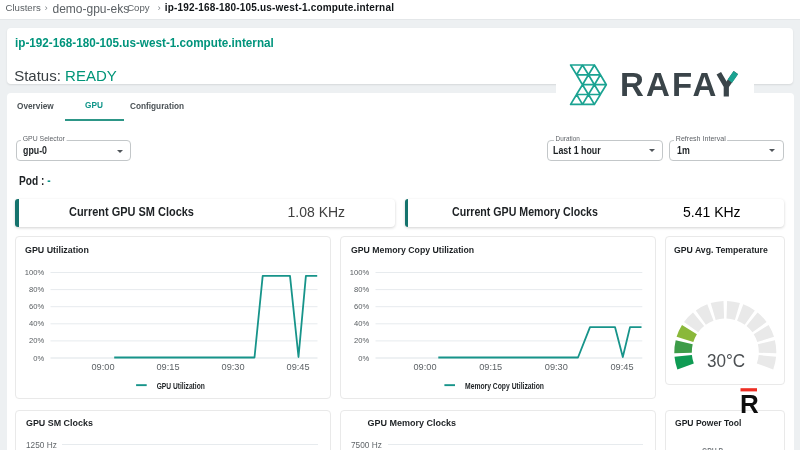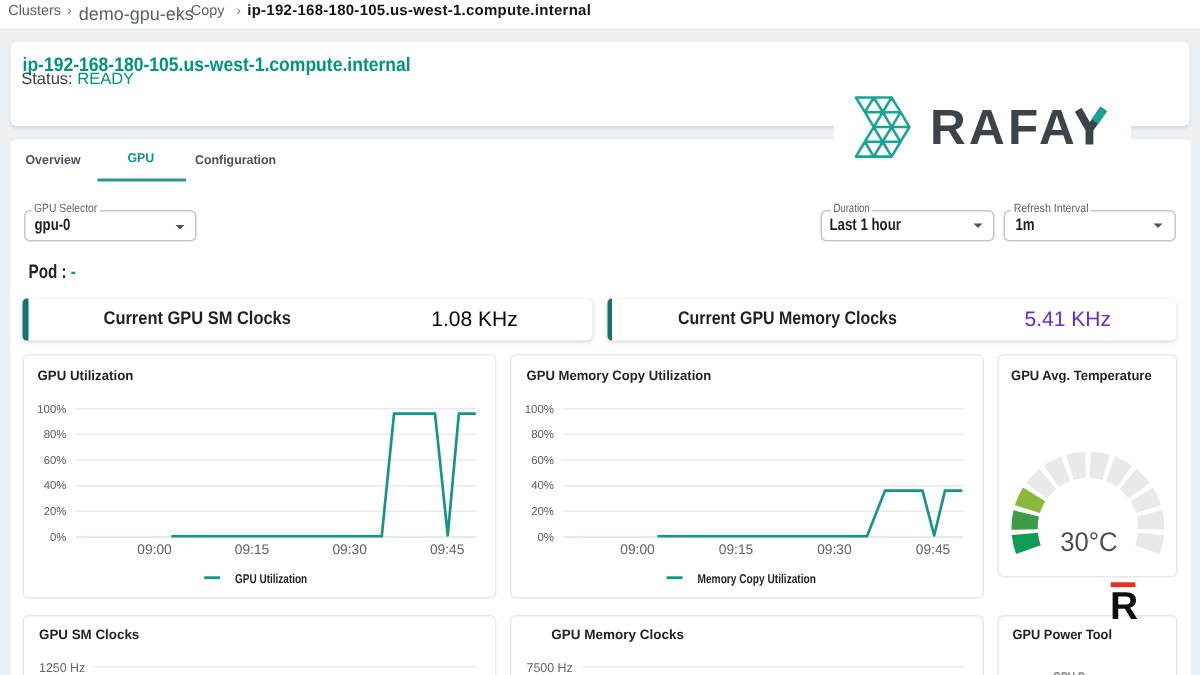--- a/index.html
+++ b/index.html
@@ -15,21 +15,21 @@
 <div class="abs" style="left:5.5px;top:2.0px;font-size:9.6px;color:#5c6165;">Clusters</div>
 <div class="abs" style="left:44.6px;top:1.8px;font-size:9.6px;color:#80868b;">›</div>
 <div class="abs" style="left:52.5px;top:2.0px;font-size:12px;color:#5c6165;">demo-gpu-eks</div>
 <div class="abs" style="left:117.5px;top:1.8px;font-size:9.6px;color:#80868b;">›</div>
 <div class="abs" style="left:127.2px;top:2.0px;font-size:9.6px;color:#5c6165;">Copy</div>
 <div class="abs" style="left:157.5px;top:1.8px;font-size:9.6px;color:#80868b;">›</div>
 <div class="abs" style="left:164.8px;top:2.4px;font-size:10px;font-weight:bold;color:#121619;letter-spacing:0.18px;">ip-192-168-180-105.us-west-1.compute.internal</div>
 
 <div class="abs" style="left:7px;top:27.5px;width:786px;height:56px;background:#fff;border-radius:4px;box-shadow:0 1px 2px rgba(0,0,0,0.10);"></div>
 <div class="abs" style="left:14.5px;top:34.6px;font-size:13px;font-weight:bold;color:#00947c;transform:scaleX(0.9);">ip-192-168-180-105.us-west-1.compute.internal</div>
-<div class="abs" style="left:14.2px;top:47px;font-size:11px;color:#3a4044;">Status: <span style="color:#009578;">READY</span></div>
+<div class="abs" style="left:14.2px;top:67px;font-size:15px;color:#3a4044;">Status: <span style="color:#009578;">READY</span></div>
 
 <div class="abs" style="left:7px;top:93px;width:787px;height:357px;background:#fff;border-radius:4px 4px 0 0;"></div>
 
 <div class="abs" style="left:17px;top:100.8px;font-size:8.5px;font-weight:bold;color:#4a5155;transform:scaleX(0.97);">Overview</div>
 <div class="abs" style="left:84.7px;top:100px;font-size:8.5px;font-weight:bold;color:#0d9488;transform:scaleX(0.97);">GPU</div>
 <div class="abs" style="left:130px;top:100.8px;font-size:8.5px;font-weight:bold;color:#4a5155;transform:scaleX(0.97);">Configuration</div>
 <div class="abs" style="left:64.5px;top:118.7px;width:59.2px;height:2px;background:#2d9687;"></div>
 
 <div class="abs" style="left:556px;top:44px;width:198px;height:64px;background:#fff;"></div>
 <svg class="abs" style="left:556px;top:44px;" width="198" height="66" viewBox="556 44 198 66">
@@ -53,26 +53,26 @@
 <div class="abs" style="left:668.5px;top:139.5px;width:115px;height:21px;border:1px solid #c3c7c9;border-radius:4px;box-sizing:border-box;"></div>
 <div class="abs" style="left:674px;top:134.3px;background:#fff;padding:0 2px;font-size:8px;color:#5f6368;transform:scaleX(0.885);">Refresh Interval</div>
 <div class="abs" style="left:676.5px;top:144.15px;font-size:11.2px;font-weight:bold;color:#1d2124;transform:scaleX(0.79);">1m</div>
 <div class="abs" style="left:768.8px;top:148.9px;width:0;height:0;border-left:3.2px solid transparent;border-right:3.2px solid transparent;border-top:3.5px solid #50555a;"></div>
 
 <div class="abs" style="left:18.5px;top:172.9px;font-size:13px;font-weight:bold;color:#1d2124;transform:scaleX(0.78);">Pod : <span style="color:#0d9488;">-</span></div>
 
 <div class="abs" style="left:15px;top:199px;width:379.5px;height:27.5px;background:#fff;border-radius:4px;box-shadow:0 1px 3px rgba(0,0,0,0.18);"></div>
 <div class="abs" style="left:15px;top:199px;width:3.5px;height:27.5px;background:#15736d;border-radius:3px 0 0 3px;"></div>
 <div class="abs" style="left:69.4px;top:204.7px;font-size:12.2px;font-weight:bold;color:#1d2124;transform:scaleX(0.9);">Current GPU SM Clocks</div>
-<div class="abs" style="left:287.5px;top:203.7px;font-size:14px;color:#000000;">1.08 KHz</div>
+<div class="abs" style="left:287.5px;top:203.7px;font-size:14px;color:#404040;">1.08 KHz</div>
 
 <div class="abs" style="left:404.5px;top:199px;width:379.5px;height:27.5px;background:#fff;border-radius:4px;box-shadow:0 1px 3px rgba(0,0,0,0.18);"></div>
 <div class="abs" style="left:404.5px;top:199px;width:3.5px;height:27.5px;background:#15736d;border-radius:3px 0 0 3px;"></div>
 <div class="abs" style="left:452px;top:204.7px;font-size:12.2px;font-weight:bold;color:#1d2124;transform:scaleX(0.872);">Current GPU Memory Clocks</div>
-<div class="abs" style="left:683px;top:203.7px;font-size:14px;color:#6d28d9;">5.41 KHz</div>
+<div class="abs" style="left:683px;top:203.7px;font-size:14px;color:#000000;">5.41 KHz</div>
 
 <div class="chartcard" style="left:14.5px;top:235.5px;width:316px;height:163px;"></div>
 <div class="ctitle" style="left:25.4px;top:245.1px;transform:scaleX(0.983);">GPU Utilization</div>
 <svg class="abs" style="left:14.5px;top:235.5px;" width="316" height="163" viewBox="0 0 316 163">
   <g stroke="#e7ebee" stroke-width="1">
     <line x1="35.5" y1="36.5" x2="302.5" y2="36.5"></line>
     <line x1="35.5" y1="53.6" x2="302.5" y2="53.6"></line>
     <line x1="35.5" y1="70.7" x2="302.5" y2="70.7"></line>
     <line x1="35.5" y1="87.8" x2="302.5" y2="87.8"></line>
     <line x1="35.5" y1="104.9" x2="302.5" y2="104.9"></line>

